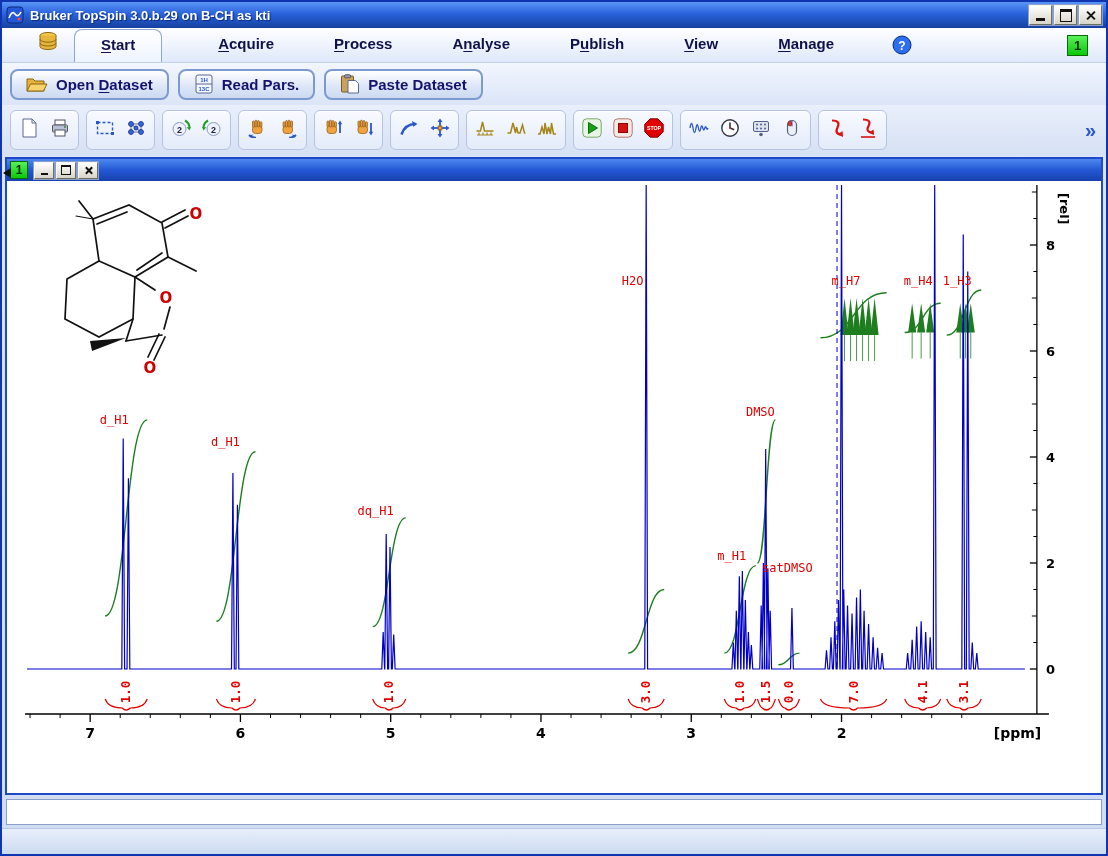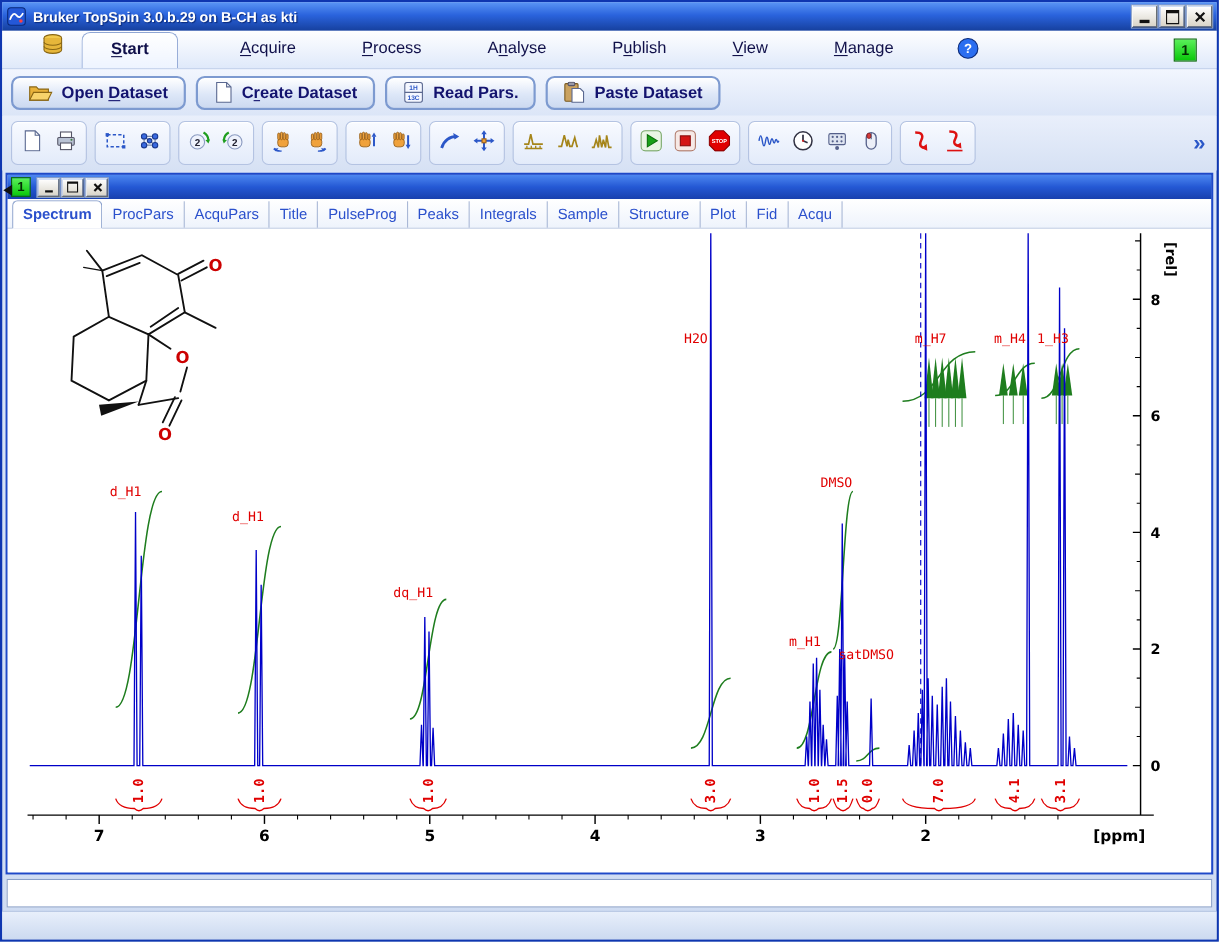--- a/index.html
+++ b/index.html
@@ -21,21 +21,21 @@
   .g-close{position:relative;width:11px;height:11px;}
   .g-close::before,.g-close::after{content:"";position:absolute;left:5px;top:0;width:2px;height:11px;background:#111;}
   .g-close::before{transform:rotate(45deg);} .g-close::after{transform:rotate(-45deg);}
   .wbtn.sm .g-close{width:9px;height:9px;}
   .wbtn.sm .g-close::before,.wbtn.sm .g-close::after{left:4px;height:9px;}
 
   
   .menubar{flex:0 0 34px;display:flex;align-items:flex-end;background:linear-gradient(#fefeff,#dfe9fa);padding:0 10px;border-bottom:1px solid #c2d0ea;}
   .db-icon{margin:0 14px 4px 24px;}
   .menu-items{display:flex;gap:52px;}
-  .menu-item{font-size:15px;font-weight:400;color:#10104a;padding:6px 4px 9px;cursor:default;}
+  .menu-item{font-size:15px;font-weight:700;color:#10104a;padding:6px 4px 9px;cursor:default;}
   .menu-item u{text-underline-offset:2px;}
   .menu-item.active{background:linear-gradient(#ffffff,#eef4ff);border:1px solid #8fa6d4;border-bottom:none;border-radius:8px 8px 0 0;padding:6px 26px 9px;font-weight:700;}
   .help-badge{margin-left:54px;margin-bottom:3px;}
   .screen-badge{margin-left:auto;margin-right:8px;margin-bottom:6px;width:19px;height:19px;
     background:linear-gradient(#5af05a,#0ac80a);border:1px solid #0a6a0a;color:#042a04;font-weight:bold;font-size:13px;
     display:flex;align-items:center;justify-content:center;}
 
   
   .toolbar1{flex:0 0 42px;display:flex;align-items:center;gap:9px;padding:0 8px;background:linear-gradient(#f2f6fe,#dbe5f7);}
   .ds-btn{display:flex;align-items:center;gap:8px;height:31px;padding:0 14px;border:2px solid #7d9ad0;border-radius:8px;
@@ -127,29 +127,20 @@
         <span class="ds-icon">
           <svg width="22" height="18" viewBox="0 0 22 18">
             <path d="M1 4 h6 l2 2 h9 v10 H1 z" fill="#e8b23a" stroke="#8a6714"></path>
             <path d="M1 16 l3.5 -7 H21 l-3.5 7 z" fill="#f7d36b" stroke="#8a6714"></path>
           </svg>
         </span>
         <span>Open <u>D</u>ataset</span>
       </button>
       <button class="ds-btn">
         <span class="ds-icon">
-          <svg width="18" height="20" viewBox="0 0 18 20">
-            <path d="M3 1 h9 l4 4 v14 H3 z" fill="#fff" stroke="#5a6890"></path>
-            <path d="M12 1 v4 h4" fill="none" stroke="#5a6890"></path>
-          </svg>
-        </span>
-        <span>C<u>r</u>eate Dataset</span>
-      </button>
-      <button class="ds-btn">
-        <span class="ds-icon">
           <svg width="20" height="20" viewBox="0 0 20 20">
             <rect x="2" y="1" width="16" height="18" rx="2" fill="#f4f7ff" stroke="#5a6890"></rect>
             <line x1="2" y1="10" x2="18" y2="10" stroke="#5a6890"></line>
             <text x="10" y="8" font-size="6" fill="#2b57c8" text-anchor="middle" font-weight="bold">1H</text>
             <text x="10" y="17" font-size="6" fill="#2b57c8" text-anchor="middle" font-weight="bold">13C</text>
           </svg>
         </span>
         <span>Read Pars.</span>
       </button>
       <button class="ds-btn">
@@ -414,34 +405,20 @@
             <span class="g-min"></span>
           </span>
         <span class="wbtn sm">
             <span class="g-max"></span>
           </span>
         <span class="wbtn sm">
             <span class="g-close"></span>
           </span>
       </span>
     </div>
-    <div class="tabbar" id="tabbar">
-        <span class="tab active">Spectrum</span>
-        <span class="tab">ProcPars</span>
-        <span class="tab">AcquPars</span>
-        <span class="tab">Title</span>
-        <span class="tab">PulseProg</span>
-        <span class="tab">Peaks</span>
-        <span class="tab">Integrals</span>
-        <span class="tab">Sample</span>
-        <span class="tab">Structure</span>
-        <span class="tab">Plot</span>
-        <span class="tab">Fid</span>
-        <span class="tab">Acqu</span>
-      </div>
     <div class="canvas">
       <svg id="spectrum-svg" width="100%" height="582" viewBox="0 0 1092 582" preserveAspectRatio="none">
           <path d="M98.0 435.0 C119.0 435.0 119.0 238.9 140.0 238.9" stroke="#1e7d1e" fill="none" stroke-width="1.4"></path>
           <path d="M209.0 440.3 C228.5 440.3 228.5 270.7 248.0 270.7" stroke="#1e7d1e" fill="none" stroke-width="1.4"></path>
           <path d="M365.0 445.6 C381.5 445.6 381.5 336.9 398.0 336.9" stroke="#1e7d1e" fill="none" stroke-width="1.4"></path>
           <path d="M620.0 472.1 C638.0 472.1 638.0 408.5 656.0 408.5" stroke="#1e7d1e" fill="none" stroke-width="1.4"></path>
           <path d="M716.0 472.1 C731.8 472.1 731.8 384.6 747.5 384.6" stroke="#1e7d1e" fill="none" stroke-width="1.4"></path>
           <path d="M749.0 382.0 C758.0 382.0 758.0 238.9 767.0 238.9" stroke="#1e7d1e" fill="none" stroke-width="1.4"></path>
           <path d="M770.0 483.8 C780.5 483.8 780.5 472.1 791.0 472.1" stroke="#1e7d1e" fill="none" stroke-width="1.4"></path>
           <path d="M812.0 156.8 C845.0 156.8 845.0 111.7 878.0 111.7" stroke="#1e7d1e" fill="none" stroke-width="1.4"></path>

